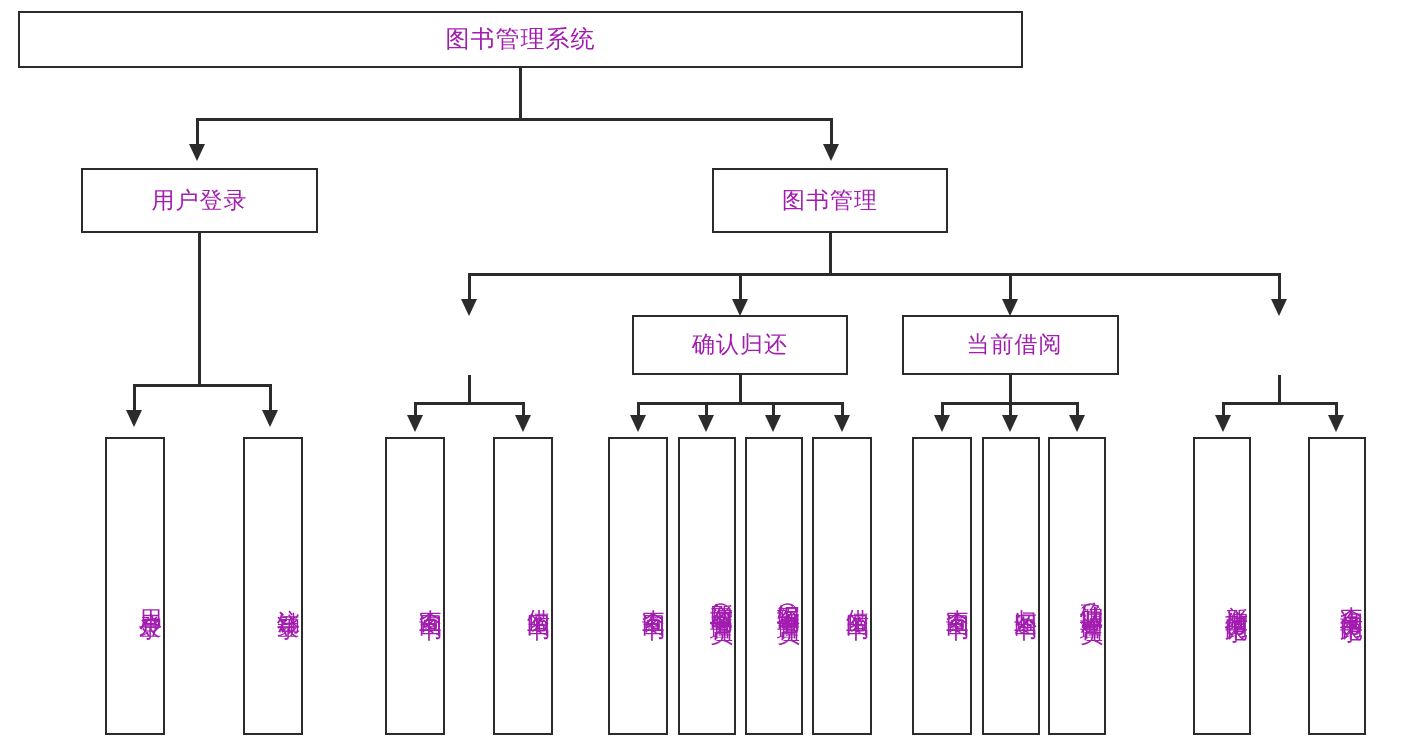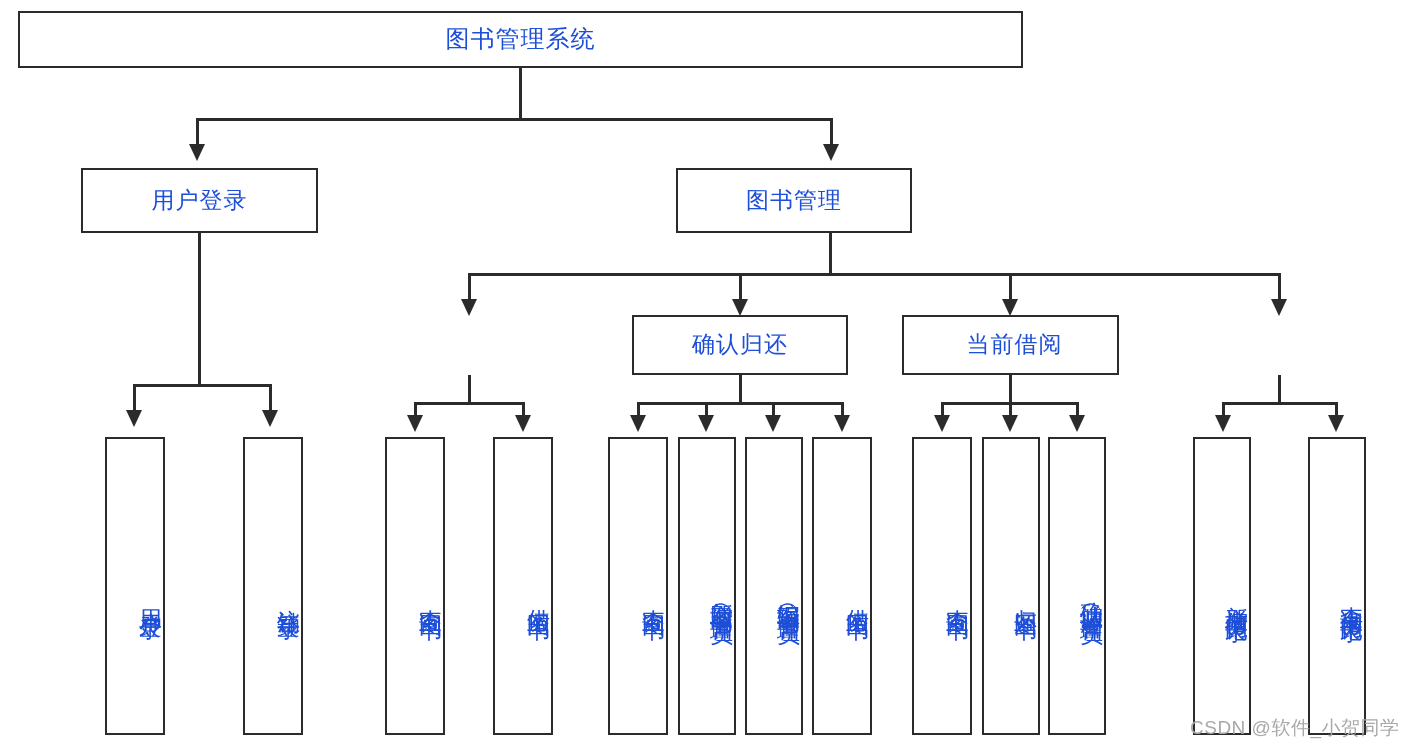--- a/index.html
+++ b/index.html
@@ -21,21 +21,21 @@
   }
   
   .node {
     position: absolute;
     box-sizing: border-box;
     border: 2.5px solid #2b2b2b;
     background: #ffffff;
     display: flex;
     align-items: center;
     justify-content: center;
-    color: #1d4ed8;
+    color: #a21caf;
   }
   .node.horiz {
     font-size: 23px;
     letter-spacing: 1px;
     line-height: 1.1;
   }
   .node.root {
     font-size: 24px;
   }
   
@@ -94,21 +94,21 @@
   <div class="line hline" style="left:196px; top:118px; width:637px; height:2.5px;"></div>
 
   <div class="line vline" style="left:196px; top:118px; width:2.5px; height:29px;"></div>
   <div class="arrow" style="left:189px; top:144px;"></div>
   <div class="line vline" style="left:830px; top:118px; width:2.5px; height:29px;"></div>
   <div class="arrow" style="left:823px; top:144px;"></div>
 
   <div class="node horiz" style="left:81px; top:168px; width:237px; height:65px;">
     <span>用户登录</span>
   </div>
-  <div class="node horiz" style="left:676px; top:168px; width:236px; height:65px;">
+  <div class="node horiz" style="left:712px; top:168px; width:236px; height:65px;">
     <span>图书管理</span>
   </div>
 
   <div class="line vline" style="left:198px; top:233px; width:2.5px; height:151px;"></div>
   <div class="line hline" style="left:133px; top:384px; width:137px; height:2.5px;"></div>
   <div class="line vline" style="left:133px; top:384px; width:2.5px; height:29px;"></div>
   <div class="arrow" style="left:126px; top:410px;"></div>
   <div class="line vline" style="left:269px; top:384px; width:2.5px; height:29px;"></div>
   <div class="arrow" style="left:262px; top:410px;"></div>
 
@@ -201,15 +201,14 @@
     <span class="vtext">确认归还（管理员）</span>
   </div>
 
   <div class="node vert" style="left:1193px; top:437px; width:58px; height:298px;">
     <span class="vtext">新增借阅记录</span>
   </div>
   <div class="node vert" style="left:1308px; top:437px; width:58px; height:298px;">
     <span class="vtext">查询借阅记录</span>
   </div>
 
-  <div id="watermark" style="left:1190px; top:715px;">CSDN @软件_小贺同学</div>
 
 </div>
 
 </body></html>

